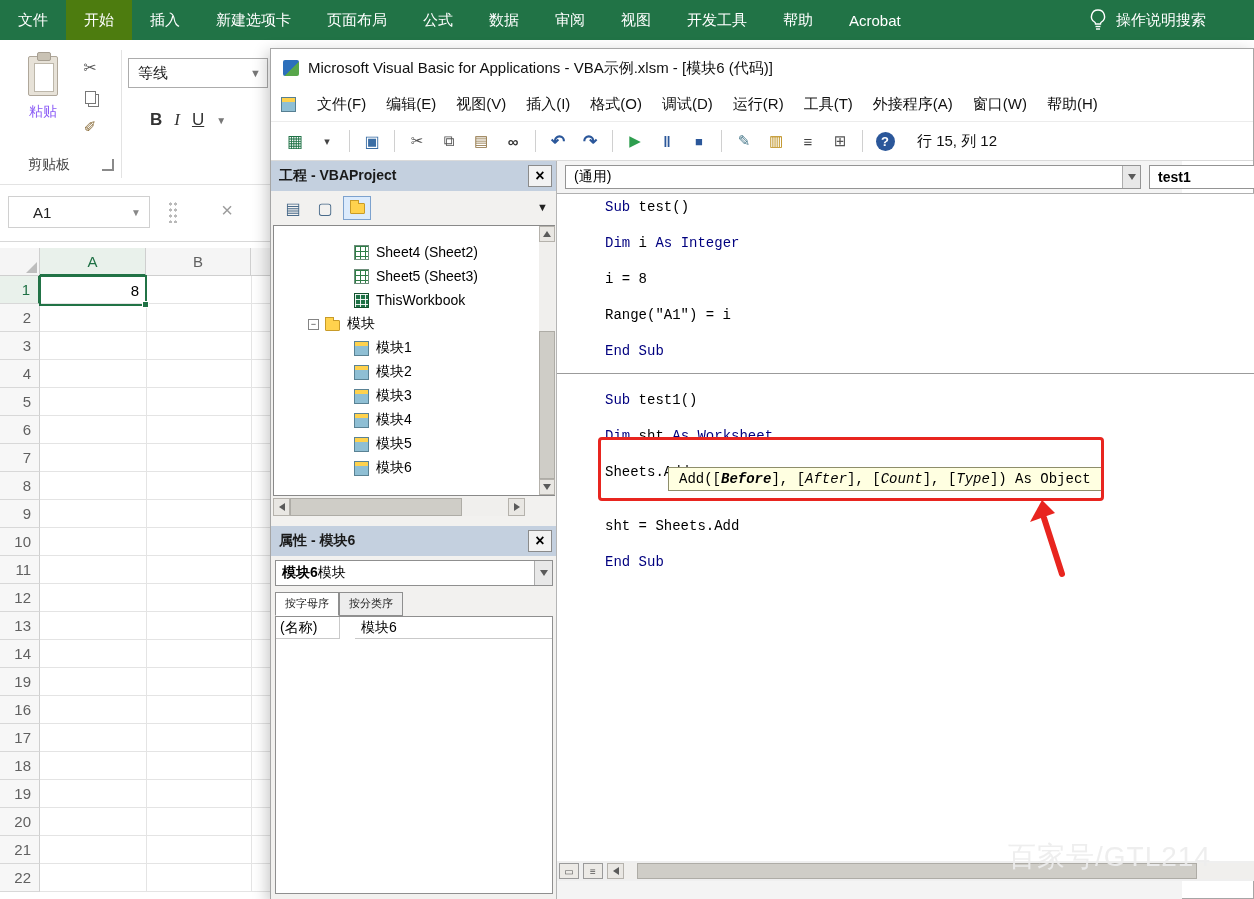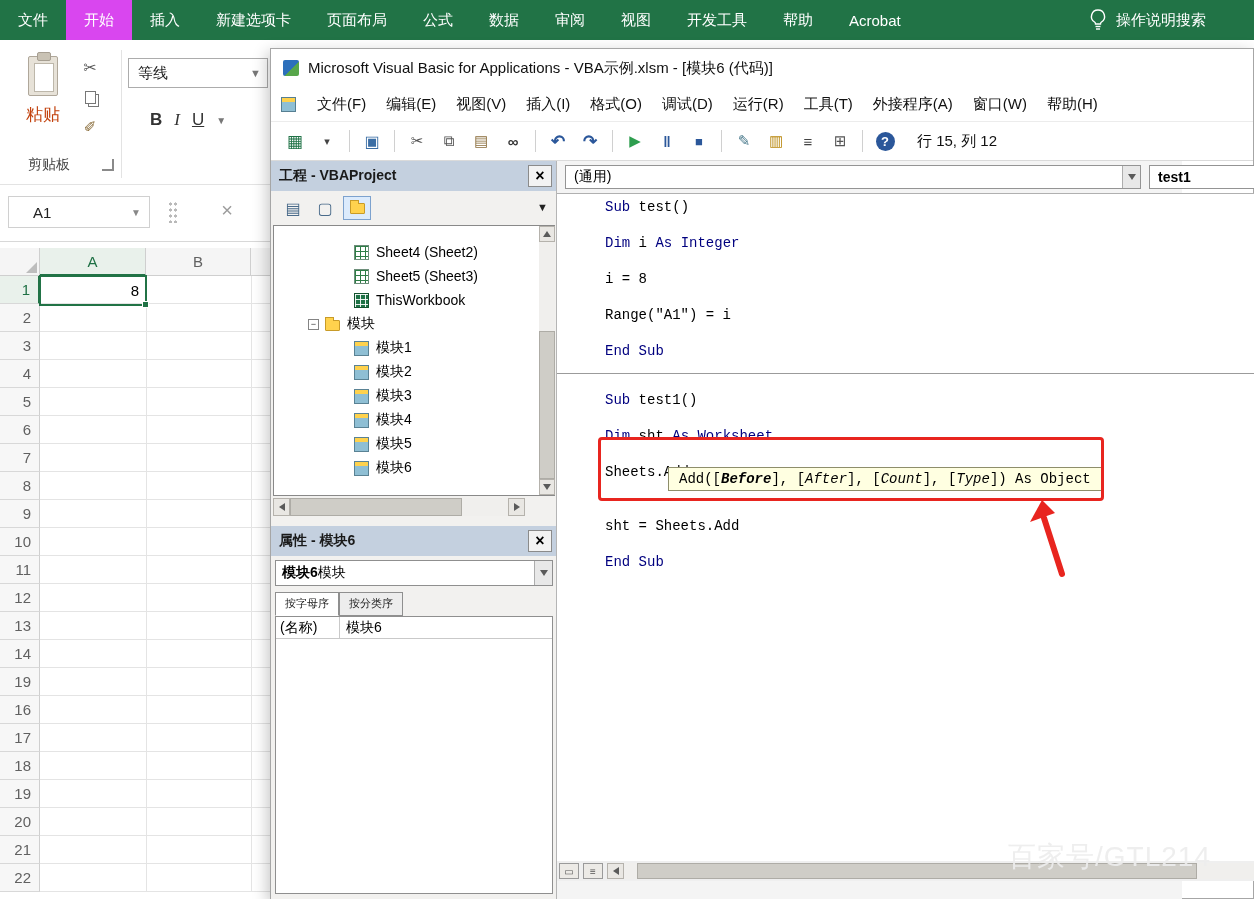--- a/index.html
+++ b/index.html
@@ -3,29 +3,29 @@
 <meta charset="utf-8">
 <style>
   *{margin:0;padding:0;box-sizing:border-box;}
   body{font-family:"Liberation Sans",sans-serif;background:#888;}
   #canvas{position:relative;width:1254px;height:899px;background:#fff;overflow:hidden;}
 
   
   .ribbon{position:absolute;left:0;top:0;width:1254px;height:40px;background:#217346;display:flex;align-items:stretch;color:#fff;z-index:5;}
   .ribbon-tabs{display:flex;align-items:stretch;}
   .ribbon-tab{display:flex;align-items:center;padding:0 18px;font-size:15px;white-space:nowrap;}
-  .ribbon-tab.active{background:#d946ef;}
+  .ribbon-tab.active{background:#4d7c0f;}
   .ribbon-search{margin-left:auto;display:flex;align-items:center;gap:9px;padding-right:48px;font-size:15px;}
 
   
   .xl-paste{position:absolute;left:14px;top:52px;width:58px;height:98px;display:flex;flex-direction:column;align-items:center;gap:7px;}
   .clipboard-icon{position:relative;width:30px;height:40px;background:#E7E2D8;border:1px solid #AFA79A;border-radius:2px;margin-top:4px;}
   .clipboard-icon::before{content:"";position:absolute;top:-5px;left:8px;width:12px;height:7px;background:#C9C2B4;border:1px solid #A79F92;border-radius:2px;}
   .clipboard-icon::after{content:"";position:absolute;top:6px;left:5px;width:18px;height:27px;background:#fff;border:1px solid #BDB7AA;}
-  .xl-paste-label{font-size:17px;color:#c2410c;}
+  .xl-paste-label{font-size:14px;color:#8b5cf6;}
   .xl-mini{position:absolute;width:24px;height:22px;display:flex;align-items:center;justify-content:center;}
   .mini-cut{font-size:16px;color:#5A5A5A;}
   .mini-copy{width:11px;height:13px;border:1px solid #777;background:#fff;box-shadow:3px 3px 0 -1px #fff,3px 3px 0 0 #777;}
   .mini-painter{font-size:15px;color:#8A6D3B;}
   .xl-group-label{position:absolute;left:0;top:156px;width:98px;text-align:center;font-size:14px;color:#444;}
   .dlg-launcher{position:absolute;left:102px;top:159px;width:12px;height:12px;border-right:2px solid #8A8A8A;border-bottom:2px solid #8A8A8A;}
   .xl-vdiv{position:absolute;left:121px;top:50px;width:1px;height:128px;background:#E3E3E3;}
   .xl-hdiv{position:absolute;left:0;top:184px;width:270px;height:1px;background:#E3E3E3;}
   .font-combo{position:absolute;left:128px;top:58px;width:140px;height:30px;border:1px solid #ACACAC;background:#fff;display:flex;align-items:center;font-size:15px;padding-left:9px;color:#222;gap:44px;}
   .font-combo .caret{margin-left:auto;margin-right:6px;color:#777;font-size:11px;}
@@ -118,21 +118,21 @@
   .tri-right{width:0;height:0;border-top:4px solid transparent;border-bottom:4px solid transparent;border-left:6px solid #5A5A5A;}
 
   .props-panel{position:absolute;left:0;top:365px;width:286px;height:374px;background:#F2F1EF;border-right:1px solid #B5B5B5;}
   .prop-combo{position:absolute;left:4px;top:34px;width:278px;height:26px;border:1px solid #8F8F8F;background:#fff;display:flex;align-items:center;font-size:14px;padding-left:6px;}
   .prop-combo .bold{font-weight:bold;}
   .combo-caret{margin-left:auto;width:18px;height:100%;background:#E8E8E8;border-left:1px solid #ADADAD;display:flex;align-items:center;justify-content:center;}
   .prop-tabs{position:absolute;left:4px;top:66px;width:278px;height:24px;display:flex;font-size:11px;}
   .ptab{padding:3px 9px;border:1px solid #8F8F8F;background:#EDEDED;color:#222;}
   .ptab.active{background:#fff;border-bottom:1px solid #fff;font-weight:normal;}
   .prop-grid{position:absolute;left:4px;top:90px;width:278px;height:278px;background:#fff;border:1px solid #8F8F8F;}
-  .prop-row{display:flex;height:22px;font-size:14px;}
+  .prop-row{display:flex;height:22px;font-size:14px;gap:15px;}
   .prop-cell-n{width:64px;border-right:1px solid #C9C9C9;border-bottom:1px solid #C9C9C9;padding:2px 0 0 4px;}
   .prop-cell-v{flex:1;border-bottom:1px solid #C9C9C9;padding:2px 0 0 6px;}
 
   
   .code-pane{position:absolute;left:286px;top:0;width:625px;height:739px;background:#F4F4F4;}
   .code-combo{position:absolute;height:24px;top:4px;border:1px solid #949494;background:#fff;display:flex;align-items:center;font-size:14px;padding-left:8px;}
   .code-combo.left{left:8px;width:576px;}
   .code-combo.right{left:592px;width:106px;font-weight:bold;}
   .code-area{position:absolute;left:0;top:32px;width:698px;height:668px;background:#fff;border-top:1px solid #B0B0B0;}
   .code-lines{position:absolute;left:48px;top:4px;right:4px;font-family:"Liberation Mono","DejaVu Sans Mono",monospace;font-size:14px;}

